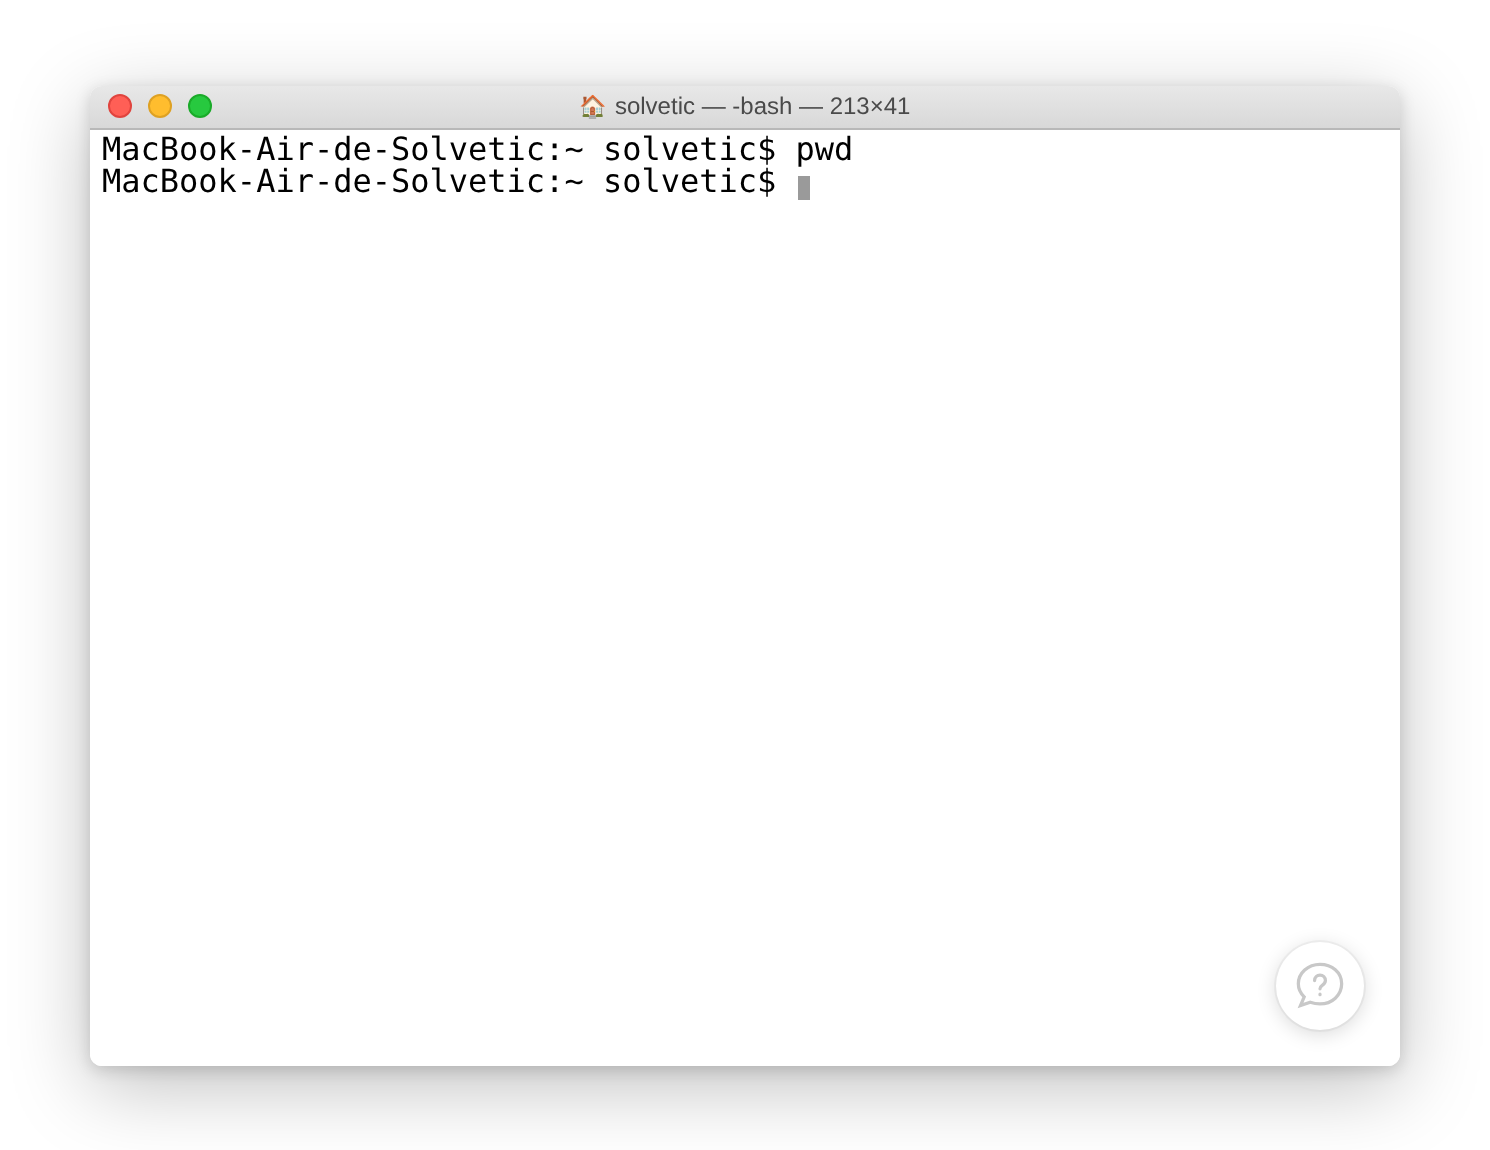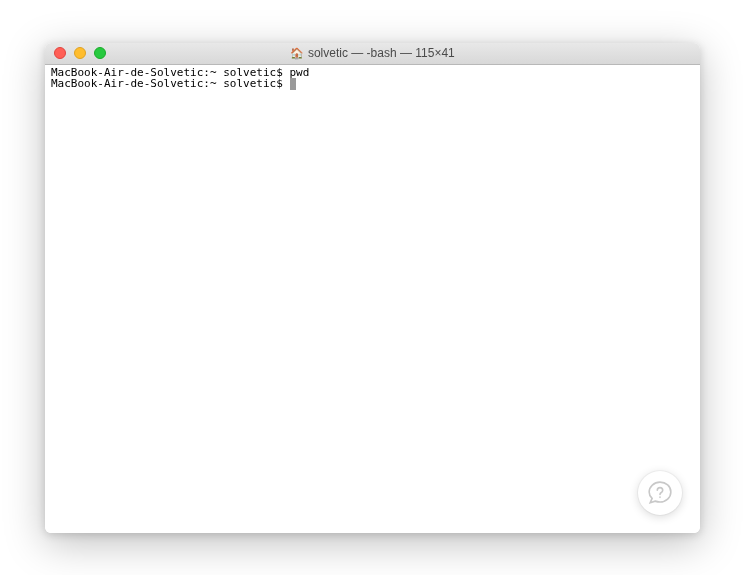--- a/index.html
+++ b/index.html
@@ -65,21 +65,21 @@
     }
     .home-icon {
       font-size: 11px;
       color: #8a7a5a;
     }
     .terminal-body {
       flex: 1;
       background: #ffffff;
       padding: 2px 6px;
       font-family: "Menlo", "Monaco", "Consolas", monospace;
-      font-size: 11px;
+      font-size: 16px;
       line-height: 1.05;
       color: #000000;
       overflow: hidden;
       white-space: pre;
       cursor: text;
     }
     .term-line {
       display: block;
     }
     .cursor-block {
@@ -114,21 +114,21 @@
 <div class="window">
 
   <div class="titlebar">
     <div class="traffic-lights">
       <div class="light red" title="close"></div>
       <div class="light yellow" title="minimize"></div>
       <div class="light green" title="zoom"></div>
     </div>
     <div class="title-center">
       <span class="home-icon">🏠</span>
-      <span>solvetic — -bash — 115×41</span>
+      <span>solvetic — -bash — 213×41</span>
     </div>
   </div>
 
   <div class="terminal-body"><span class="term-line"><span>MacBook-Air-de-Solvetic:~ solvetic$ </span><span>pwd</span></span><span class="term-line"><span>MacBook-Air-de-Solvetic:~ solvetic$ </span><span></span><span class="cursor-block"></span></span></div>
 
   <div class="chat-bubble" title="chat-help">
     <svg viewBox="0 0 24 24">
       <path d="M12 2C6.48 2 2 6.03 2 11c0 2.3 1 4.4 2.7 6L3 21l4.5-1.5C8.9 20 10.4 20.3 12 20.3c5.52 0 10-4.03 10-9.3S17.52 2 12 2z" fill="none" stroke="#c8c8c8" stroke-width="1.5"></path>
       <path d="M9.5 9.5c0-1.4 1.1-2.5 2.5-2.5s2.5 1.1 2.5 2.5c0 1.2-.8 1.8-1.6 2.3-.6.4-.9.7-.9 1.5M12 15.8v.2" fill="none" stroke="#c8c8c8" stroke-width="1.5" stroke-linecap="round"></path>
     </svg>

